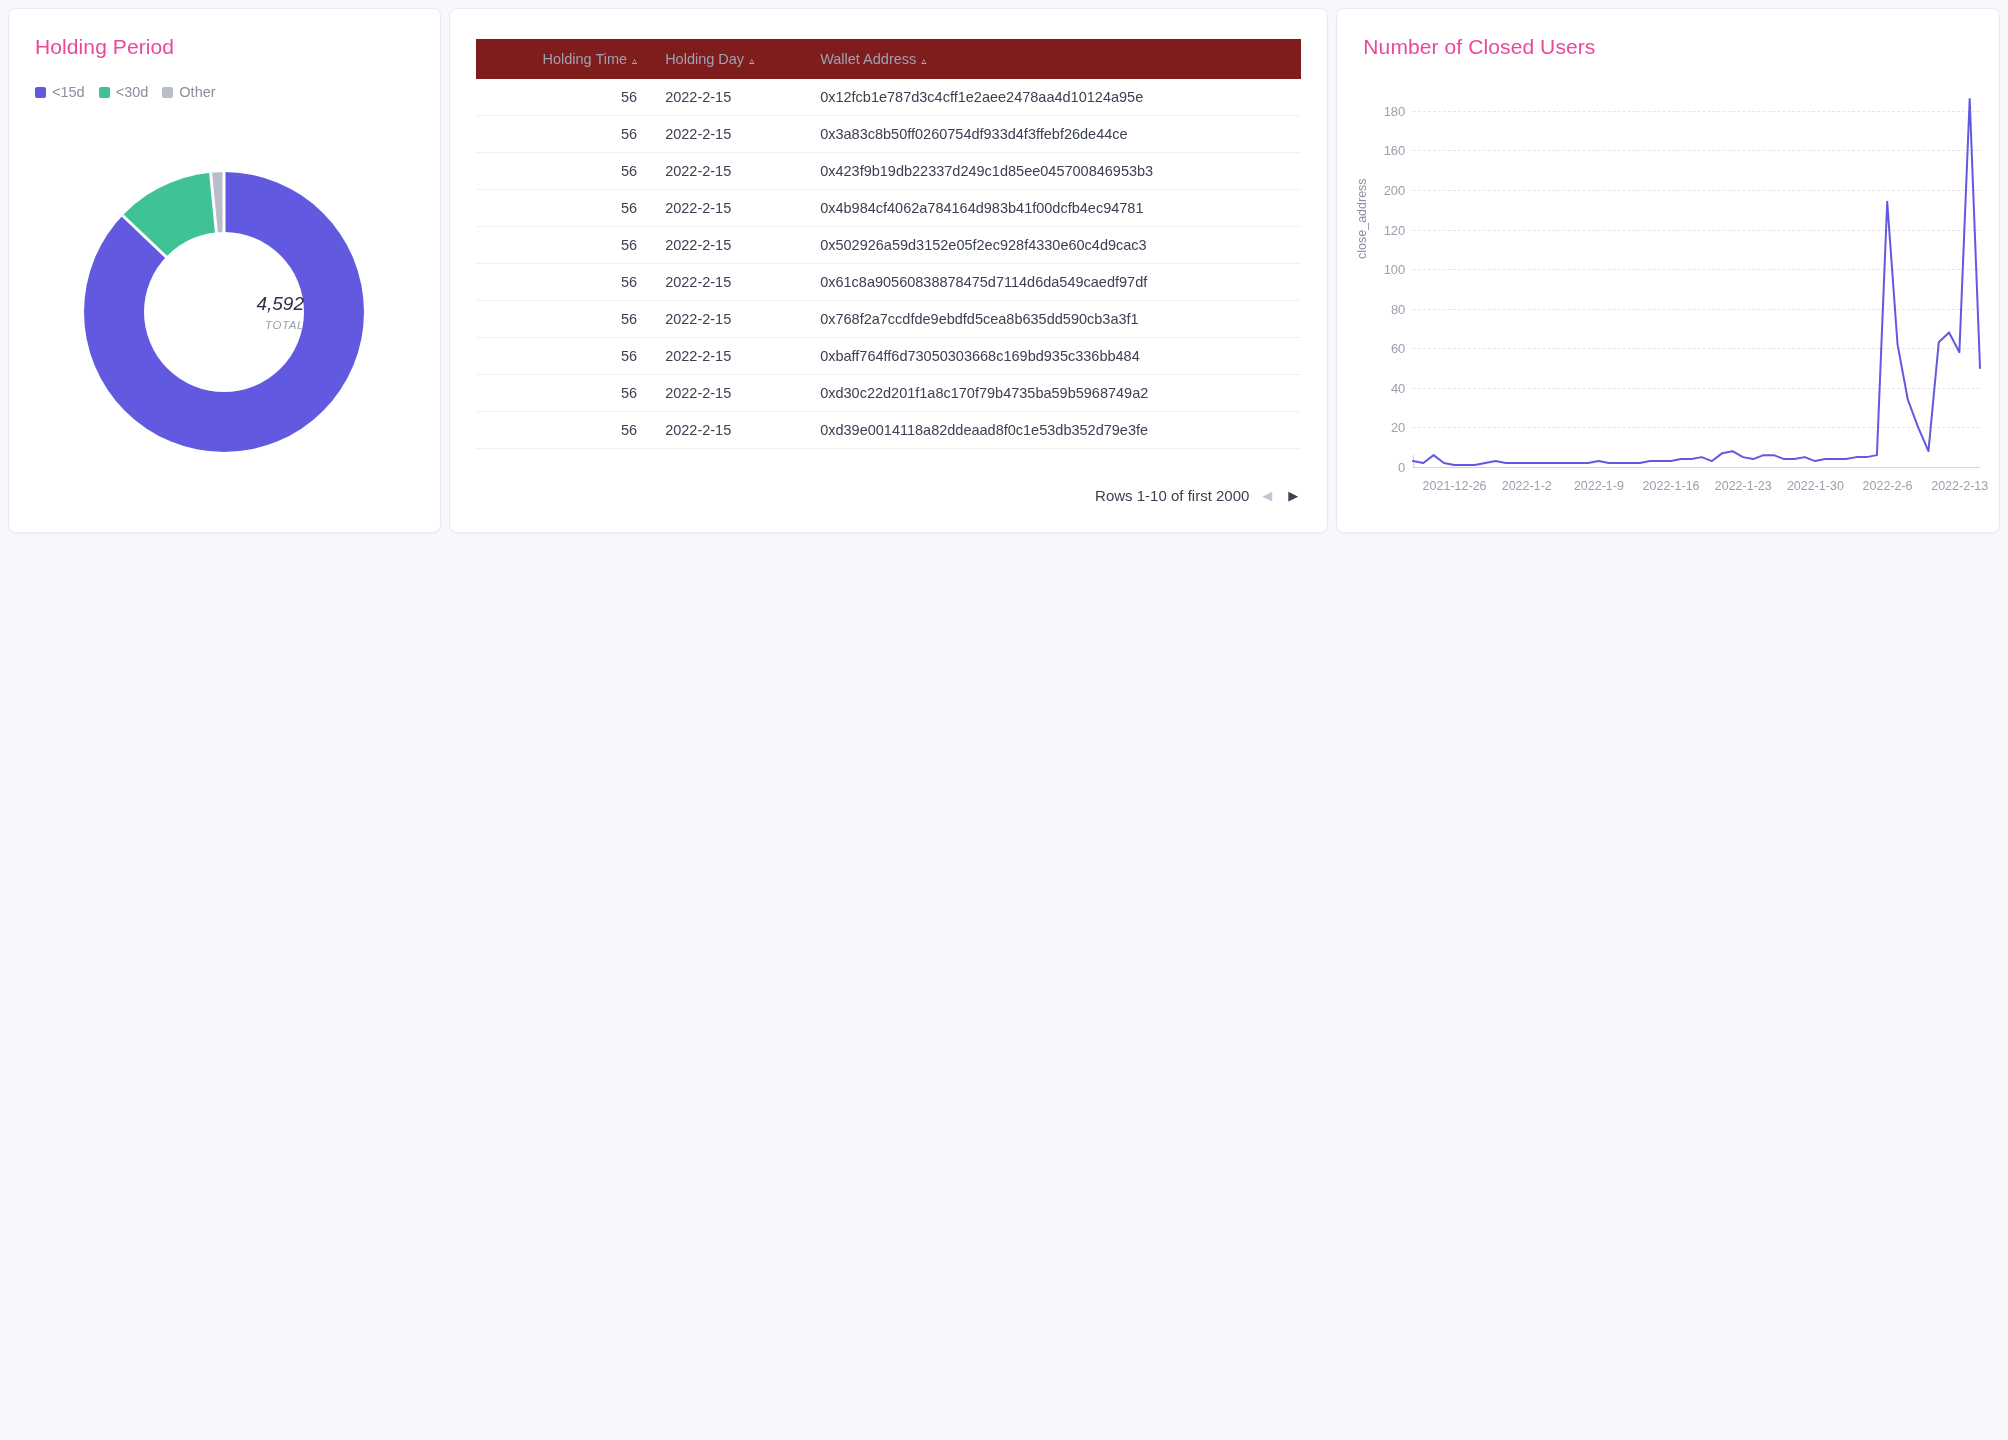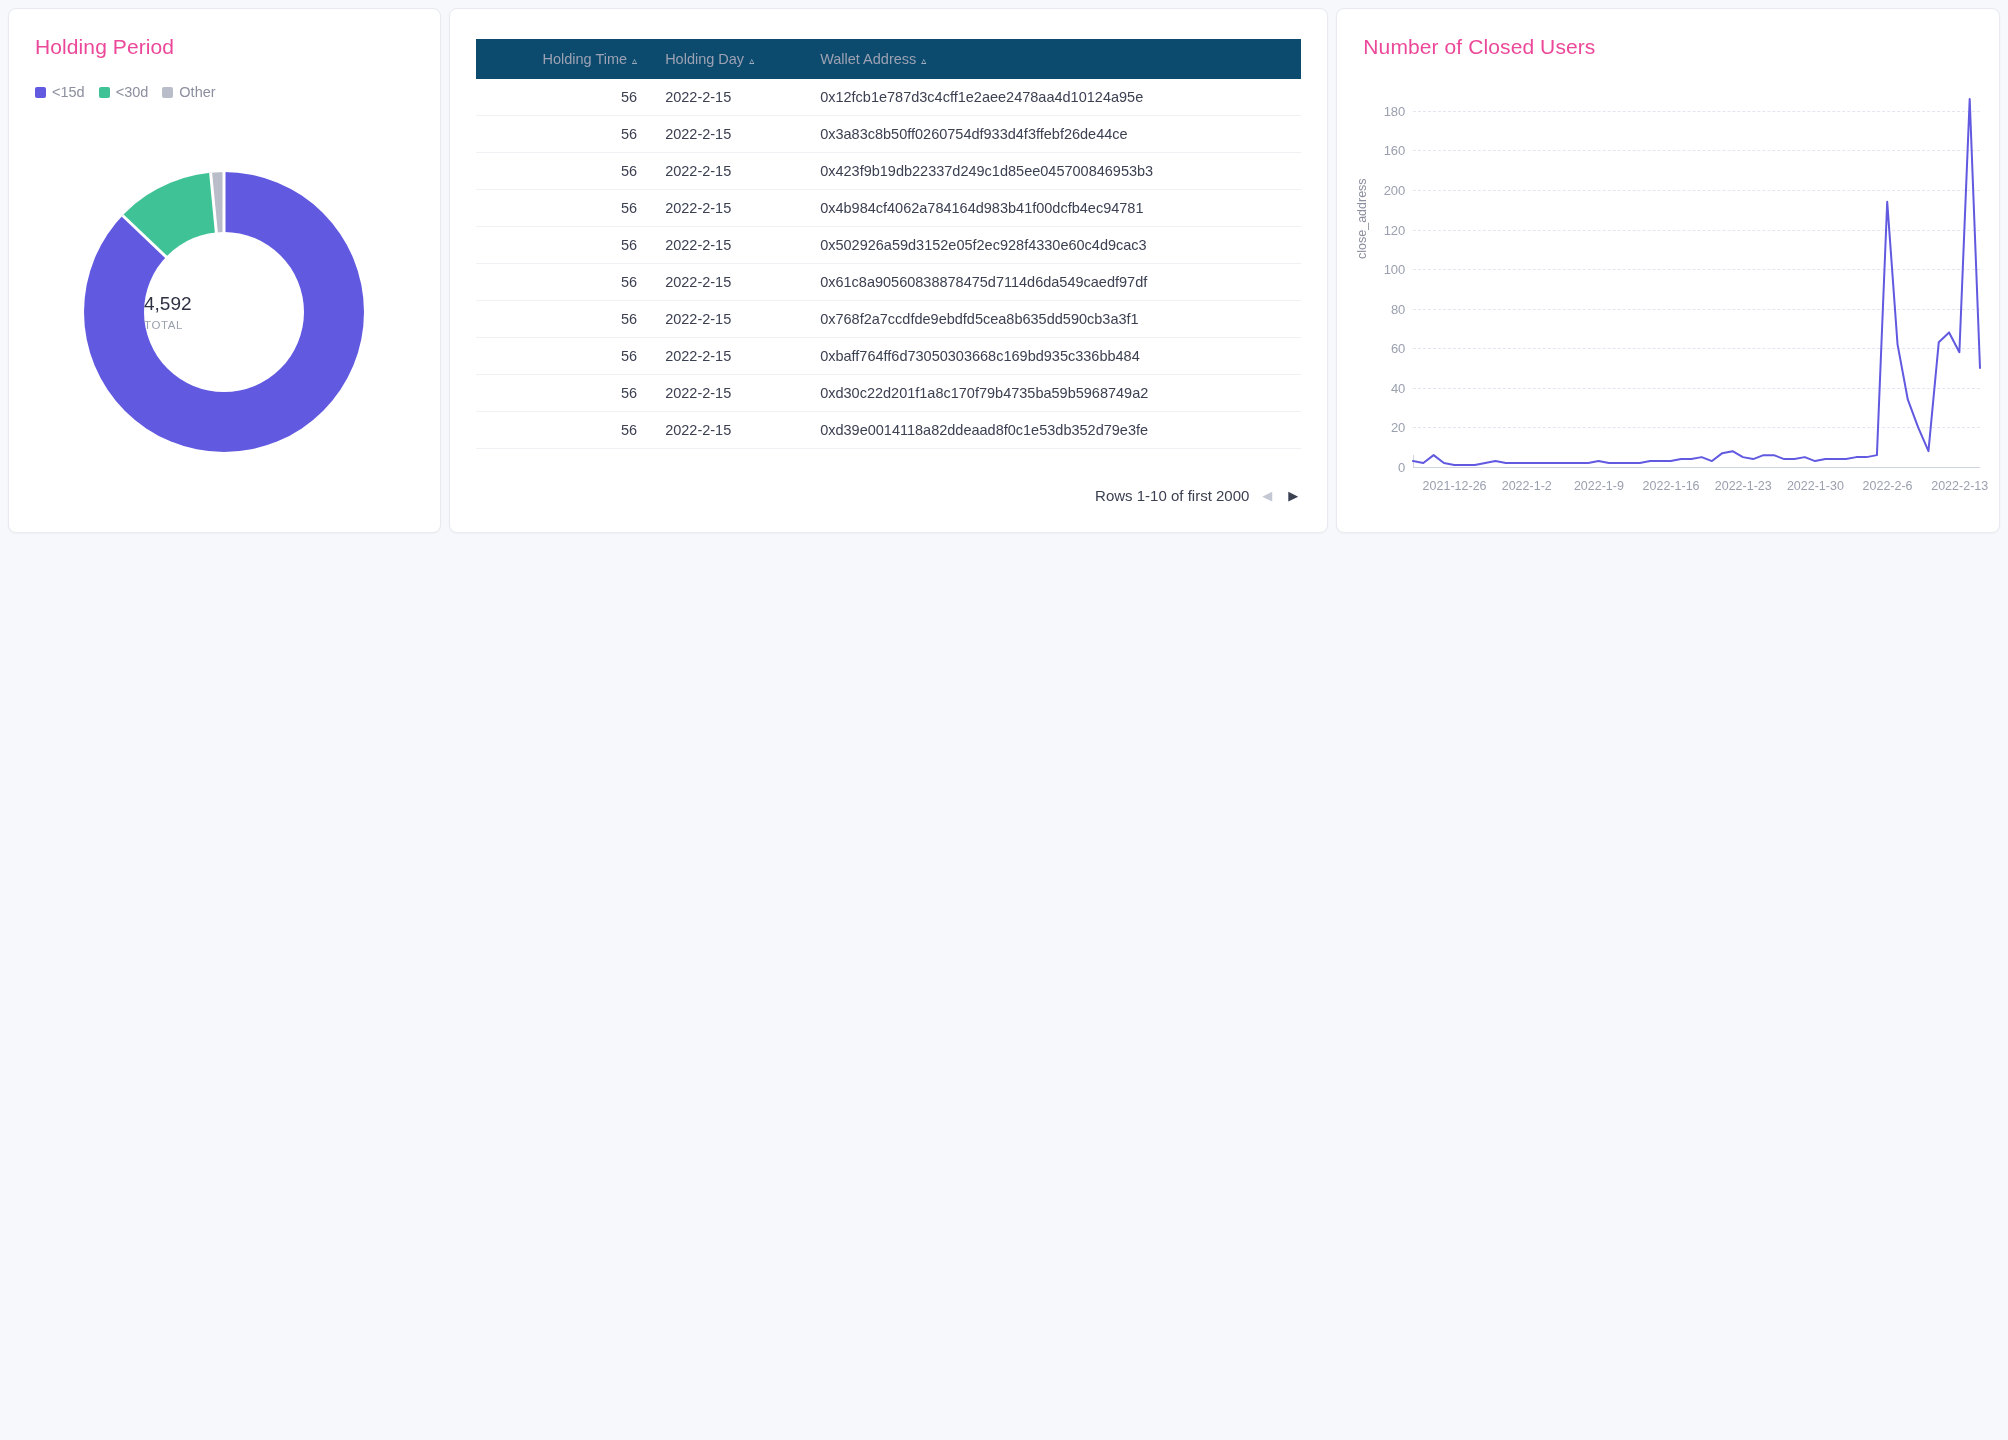--- a/index.html
+++ b/index.html
@@ -49,35 +49,35 @@
   .donut {
     width: 280px; height: 280px; border-radius: 50%;
     position: relative;
   }
   .donut-hole {
     position: absolute; left: 50%; top: 50%;
     transform: translate(-50%,-50%);
     width: 160px; height: 160px; border-radius: 50%;
     background: #ffffff;
     display: flex; flex-direction: column;
-    align-items: flex-start; justify-content: center;
+    align-items: flex-end; justify-content: center; font-style: italic;
   }
   .donut-total-value { font-size: 19px; color: #2d3142; line-height: 1.2; }
   .donut-total-label { font-size: 11.5px; color: #9aa0ae; letter-spacing: 0.6px; margin-top: 4px; }
   .donut-gap {
     position: absolute; left: 50%; top: 0;
     width: 3px; height: 62px; background: #ffffff;
     transform-origin: 50% 140px;
   }
 
   
   #card-table { width: 881px; height: 525px; position: relative; }
   .table-area { padding: 30px 26px 0 26px; }
   table { width: 100%; border-collapse: collapse; table-layout: fixed; }
-  thead tr { background: #0c4a6e; }
+  thead tr { background: #7f1d1d; }
   th {
     font-weight: 400;
     font-size: 14.5px;
     color: #9ca2b3;
     padding: 12px 14px;
     text-align: left;
     white-space: nowrap;
   }
   th .caret { font-size: 10px; color: #c3c8d4; margin-left: 5px; }
   th.num { text-align: right; }

